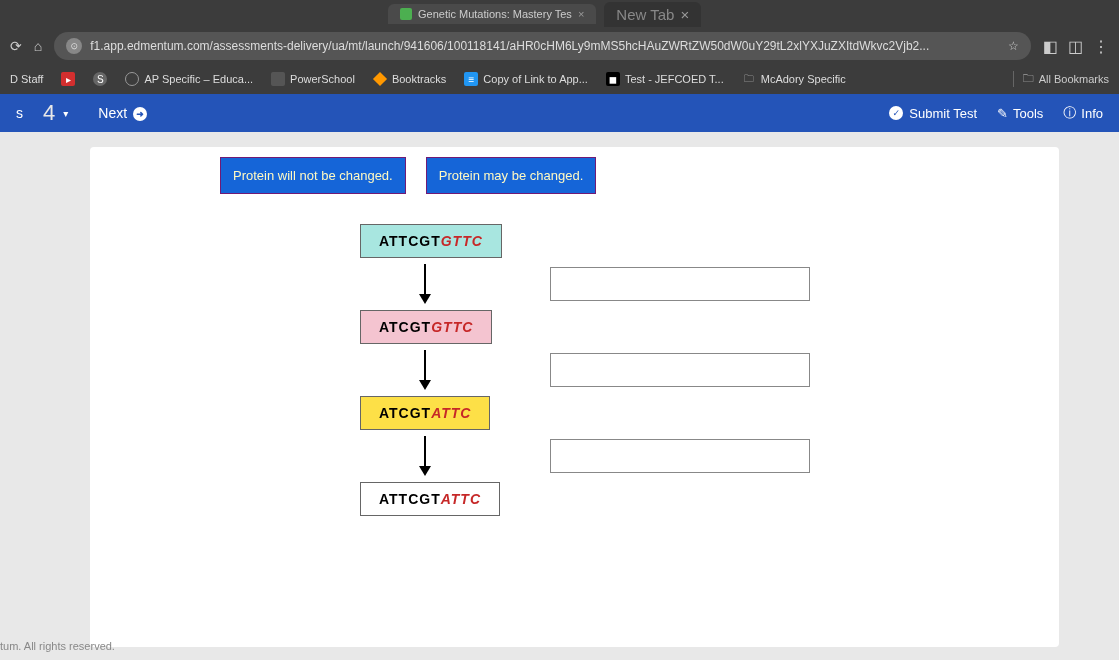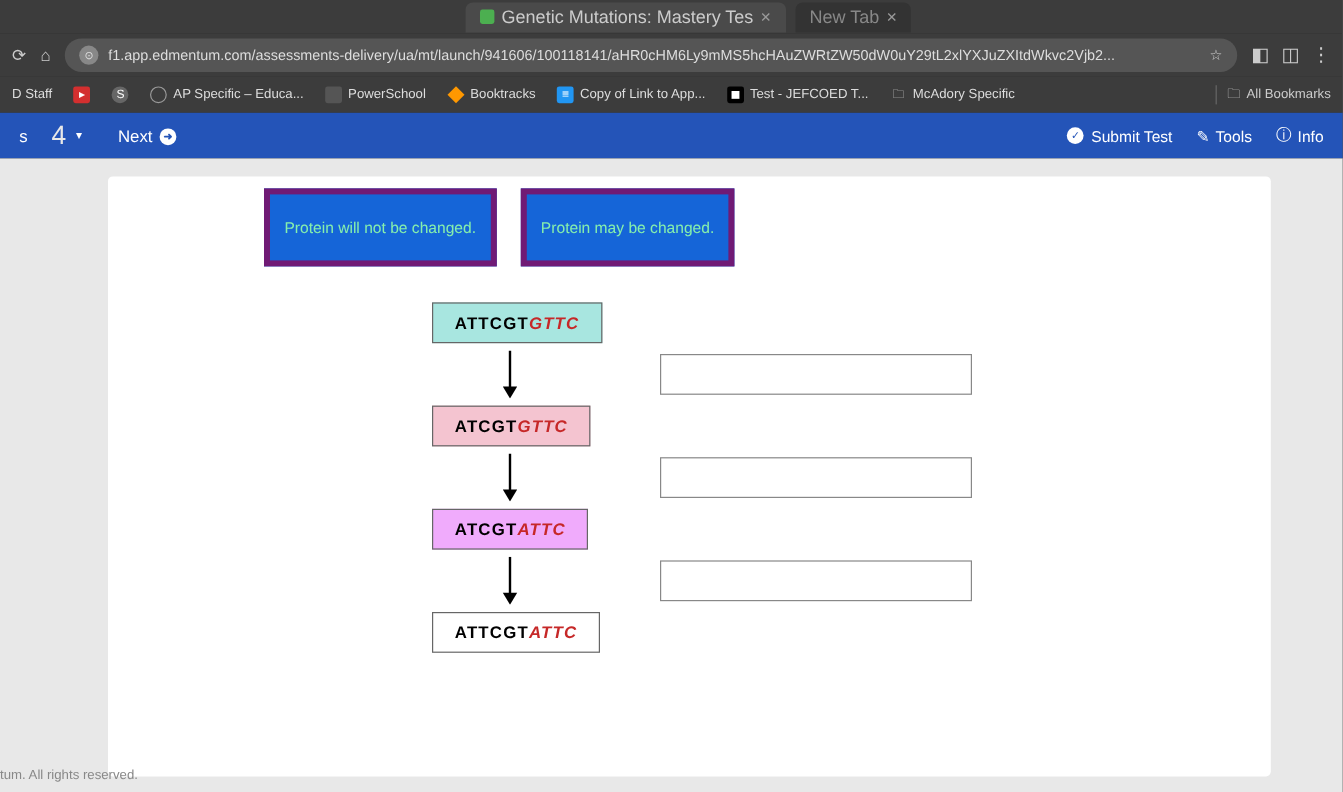--- a/index.html
+++ b/index.html
@@ -1,19 +1,19 @@
 <!DOCTYPE html>
 <html><head>
   <meta charset="utf-8">
   <style>
     * { margin: 0; padding: 0; box-sizing: border-box; font-family: Arial, sans-serif; }
     body { background: #2a2a2a; width: 1119px; height: 660px; overflow: hidden; }
     
     .browser-chrome { background: #3c3c3c; height: 28px; display: flex; align-items: center; padding: 0 8px; }
-    .tab { background: #4a4a4a; border-radius: 6px 6px 0 0; padding: 4px 12px; color: #ccc; font-size: 15px; display: flex; align-items: center; gap: 6px; margin-left: 380px; }
+    .tab { background: #4a4a4a; border-radius: 6px 6px 0 0; padding: 4px 12px; color: #ccc; font-size: 11px; display: flex; align-items: center; gap: 6px; margin-left: 380px; }
     .tab-icon { width: 12px; height: 12px; background: #4caf50; border-radius: 2px; }
     .tab-close { color: #999; cursor: pointer; }
     .tab-secondary { background: #333; color: #888; padding: 4px 12px; font-size: 15px; margin-left: 8px; border-radius: 6px 6px 0 0; display: flex; align-items: center; gap: 6px; }
     
     .url-bar-row { background: #3c3c3c; height: 36px; display: flex; align-items: center; padding: 0 10px; gap: 12px; }
     .nav-icon { color: #ccc; font-size: 14px; cursor: pointer; }
     .url-bar { flex: 1; background: #555; border-radius: 16px; padding: 6px 12px; color: #ddd; font-size: 12px; display: flex; align-items: center; gap: 8px; }
     .url-icon { width: 16px; height: 16px; background: #888; border-radius: 50%; display: flex; align-items: center; justify-content: center; font-size: 9px; }
     .star-icon { color: #ccc; }
     .right-icons { display: flex; gap: 10px; color: #ccc; }
@@ -43,27 +43,27 @@
     .submit-btn { display: flex; align-items: center; gap: 6px; cursor: pointer; }
     .check-icon { background: white; color: #2454b8; border-radius: 50%; width: 14px; height: 14px; display: flex; align-items: center; justify-content: center; font-size: 9px; }
     .tools-link { display: flex; align-items: center; gap: 5px; cursor: pointer; }
     .info-link { display: flex; align-items: center; gap: 5px; cursor: pointer; }
     
     .content-area { background: #e8e8e8; height: calc(660px - 28px - 36px - 30px - 38px); padding: 15px 60px 0 90px; position: relative; }
     .content-card { background: white; border-radius: 4px; padding: 10px 20px 20px; height: 500px; position: relative; }
     .instruction { font-size: 12px; color: #333; margin-bottom: 15px; }
     
     .chips { display: flex; gap: 20px; margin-left: 110px; margin-bottom: 30px; }
-    .chip { background: #1565d8; color: #86efac; padding: 20px 12px; font-size: 13px; border: 5px solid #701a75; cursor: move; }
+    .chip { background: #1565d8; color: #fef9c3; padding: 10px 12px; font-size: 13px; border: 1px solid #701a75; cursor: move; }
     
     .diagram { margin-left: 250px; }
     .seq-box { border: 1px solid #666; padding: 8px 18px; font-size: 14px; font-weight: bold; letter-spacing: 1px; display: inline-block; text-align: center; min-width: 130px; }
     .seq-1 { background: #a8e6e0; }
     .seq-2 { background: #f4c4d0; }
-    .seq-3 { background: #f0abfc; }
+    .seq-3 { background: #fde047; }
     .seq-4 { background: white; text-align: right; }
     .red-letter { color: #c62828; font-style: italic; }
     
     .arrow-down { display: flex; justify-content: center; width: 130px; margin: 6px 0; }
     .arrow-svg { width: 18px; height: 40px; }
     
     .row { display: flex; align-items: center; gap: 60px; }
     .drop-zone { border: 1px solid #888; background: white; width: 260px; height: 34px; }
     
     .footer { position: absolute; bottom: 8px; left: 0; font-size: 11px; color: #888; }

